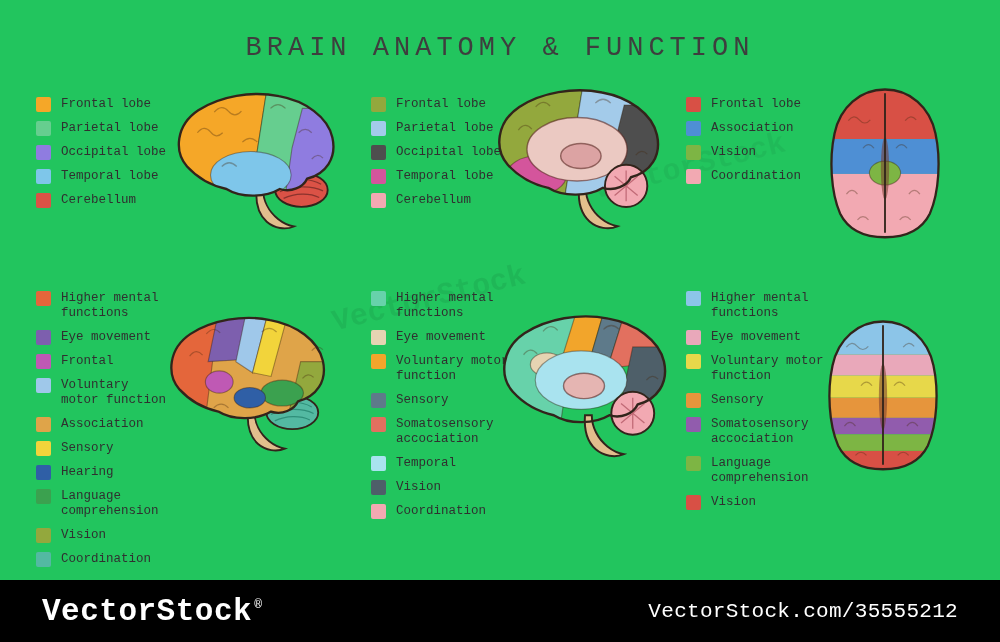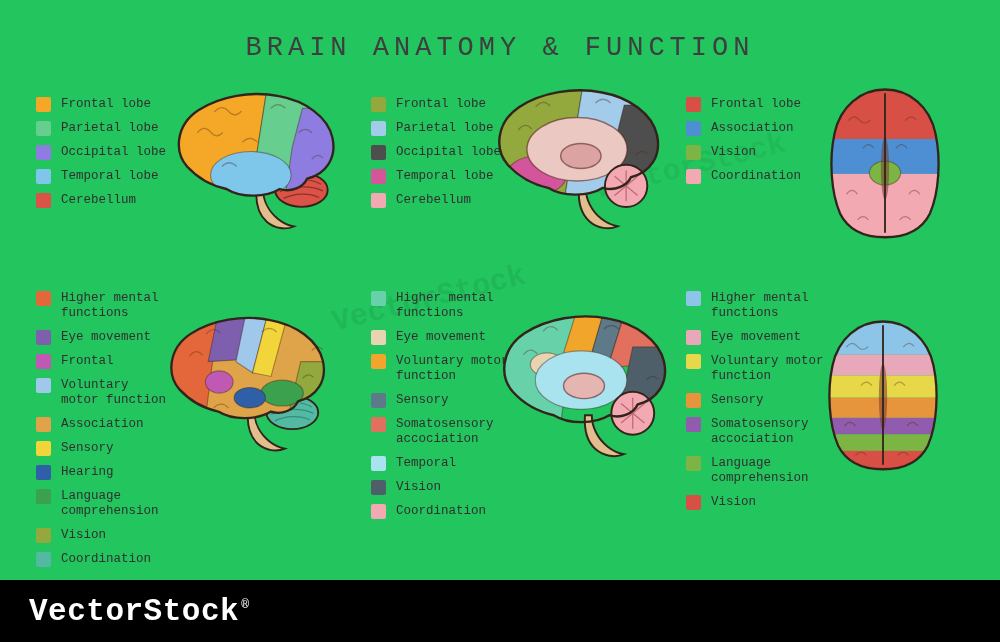--- a/index.html
+++ b/index.html
@@ -19,21 +19,21 @@
   #legend-5{left:686px;top:291px;width:138px;}
   .brain{position:absolute;}
   #brain-0{left:158px;top:84px;width:195px;height:150px;}
   #brain-1{left:478px;top:80px;width:200px;height:154px;}
   #brain-2{left:818px;top:84px;width:134px;height:156px;}
   #brain-3{left:152px;top:308px;width:190px;height:148px;}
   #brain-4{left:486px;top:306px;width:196px;height:156px;}
   #brain-5{left:816px;top:316px;width:134px;height:156px;}
   .footer{position:absolute;left:0;right:0;bottom:0;height:62px;background:#000;
           display:flex;align-items:center;justify-content:space-between;
-          padding:0 29px;box-sizing:border-box;}
+          padding:0 42px;box-sizing:border-box;}
   .brand{color:#fff;font-size:31px;font-weight:700;letter-spacing:.5px;}
   .brand .reg{font-size:13px;font-weight:400;vertical-align:super;margin-left:2px;}
   .credit{color:#fff;font-size:21px;font-weight:400;letter-spacing:.3px;}
   .wm{position:absolute;color:rgba(0,0,0,0.07);font-size:30px;font-weight:700;
       transform:rotate(-14deg);pointer-events:none;}
   #wm-1{left:330px;top:282px;}
   #wm-2{left:590px;top:150px;color:rgba(0,0,0,0.05);}
 </style>
 </head>
 <body>
@@ -401,15 +401,16 @@
       <path d="M40,152 q6,-7 12,0"></path>
         <path d="M86,152 q6,-7 12,0"></path>
     </g>
     <path d="M70,6 C97,6 119,25 125,54 C131,82 129,118 119,141 C109,161 89,167 70,167 C51,167 31,161 21,141 C11,118 9,82 15,54 C21,25 43,6 70,6 Z" fill="none" stroke="#32241b" stroke-width="2.5" stroke-linejoin="round"></path>
   </svg>
 
   <div class="footer" style="background-color: rgb(0, 0, 0);">
     <div class="brand">
       <span>VectorStock</span><span class="reg">®</span>
     </div>
+    <div class="credit">VectorStock.com/35555212</div>
   </div>
 
 </div>
 
 </body></html>

